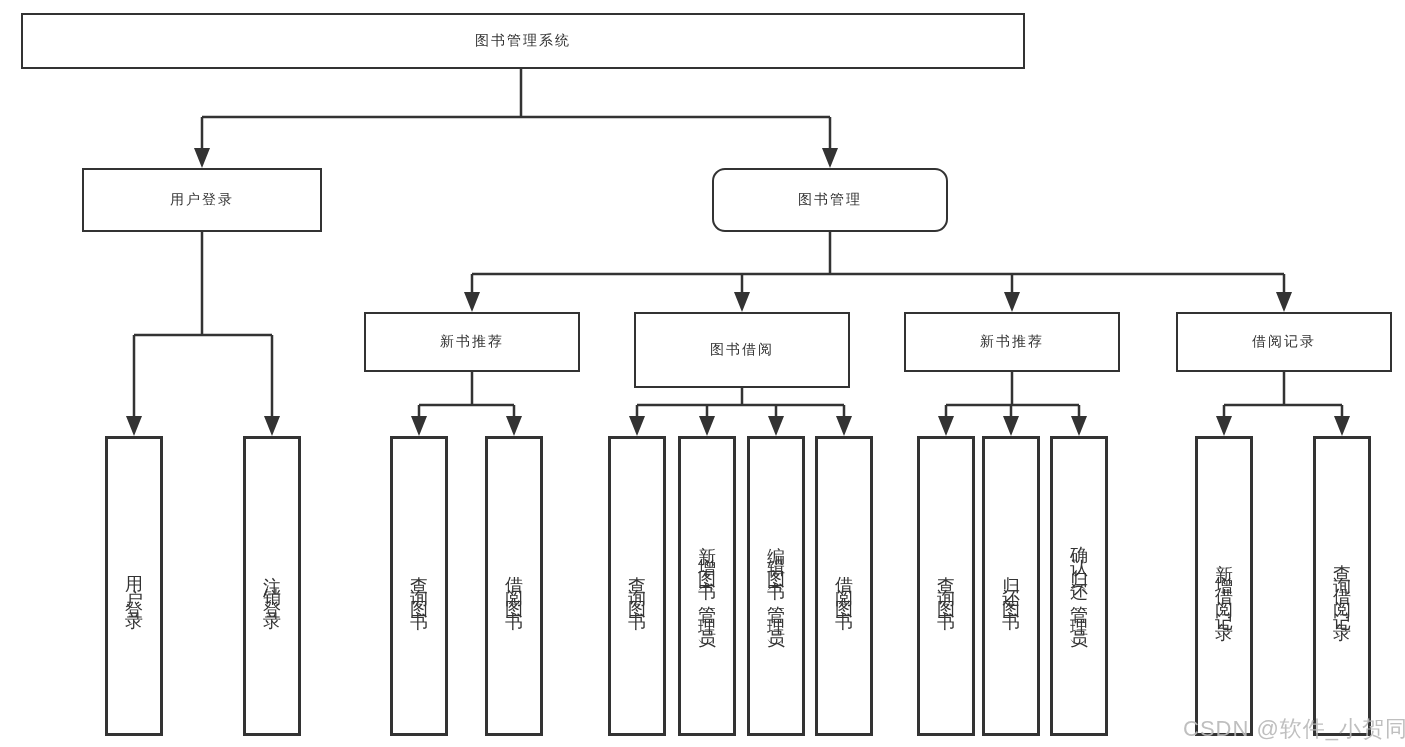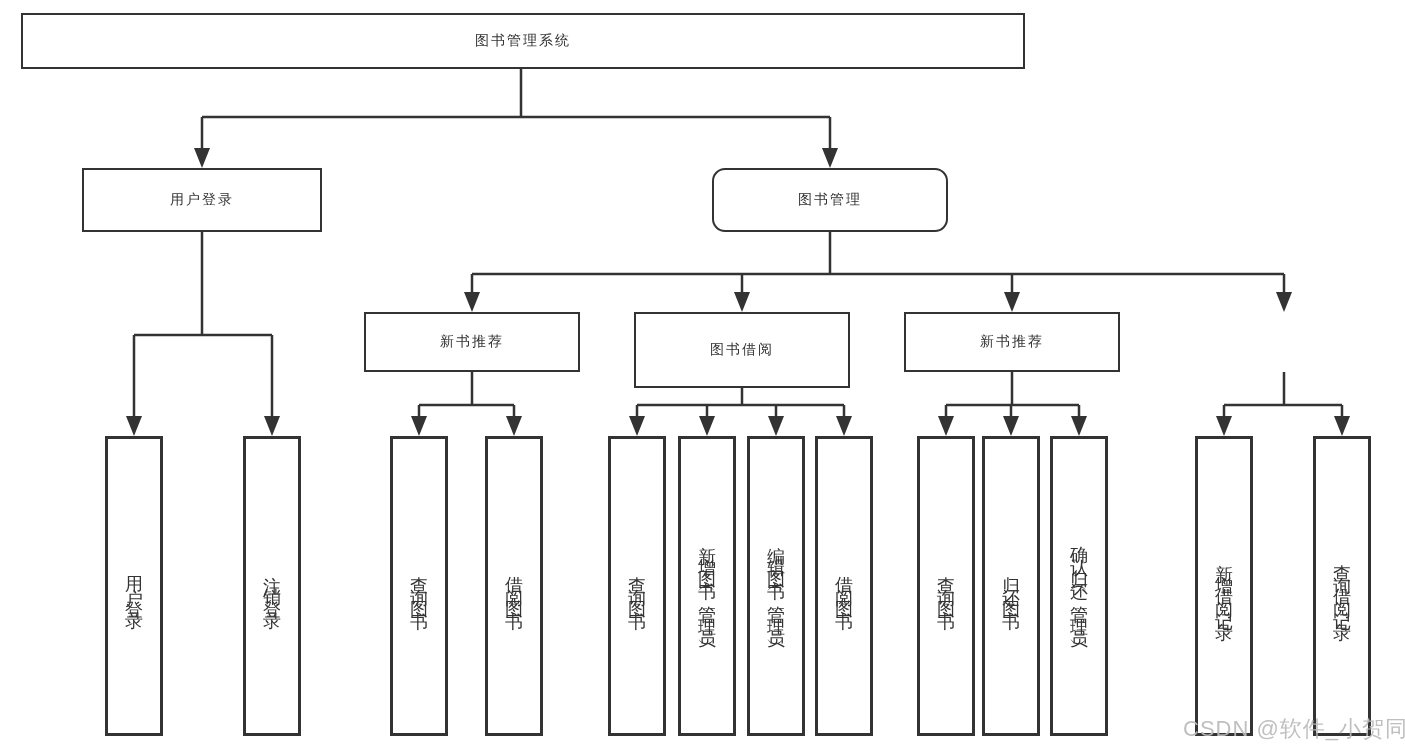--- a/index.html
+++ b/index.html
@@ -117,20 +117,23 @@
 
   <div class="box" style="left:364px; top:312px; width:216px; height:60px;">
     <span>新书推荐</span>
   </div>
   <div class="box" style="left:634px; top:312px; width:216px; height:76px;">
     <span>图书借阅</span>
   </div>
   <div class="box" style="left:904px; top:312px; width:216px; height:60px;">
     <span>新书推荐</span>
   </div>
+  <div class="box" style="left:1176px; top:312px; width:216px; height:60px;">
+    <span>借阅记录</span>
+  </div>
 
   <div class="vbox" style="left:105px;">
     <span class="vlabel">用户登录</span>
   </div>
   <div class="vbox" style="left:243px;">
     <span class="vlabel">注销登录</span>
   </div>
 
   <div class="vbox" style="left:390px;">
     <span class="vlabel">查询图书</span>

